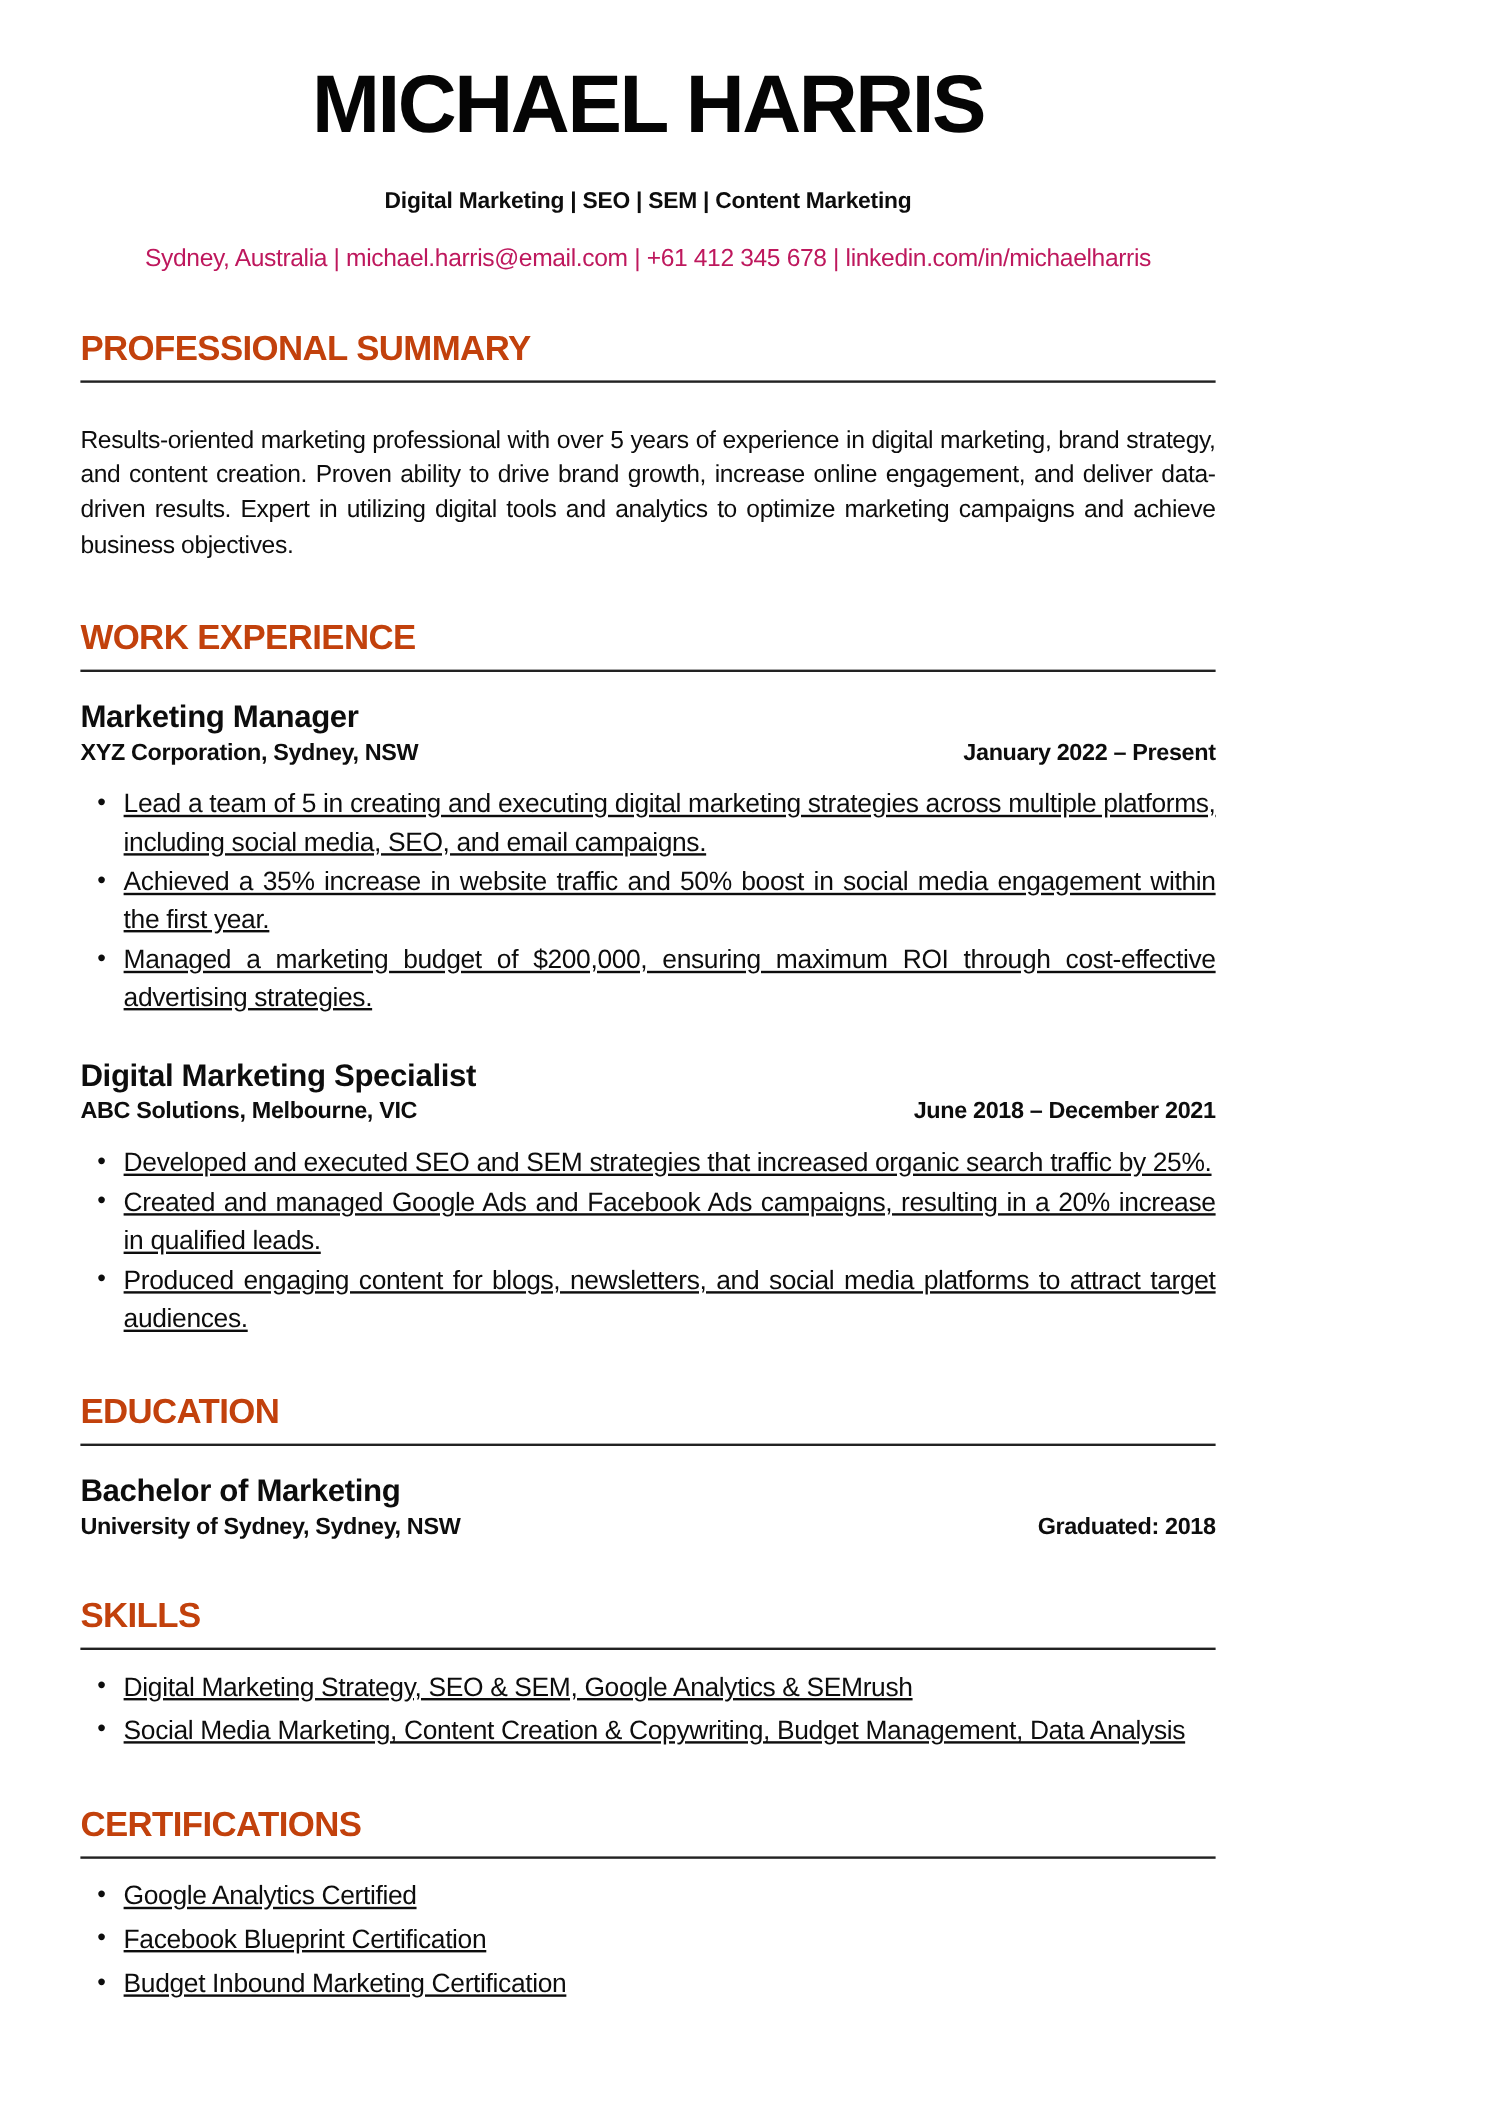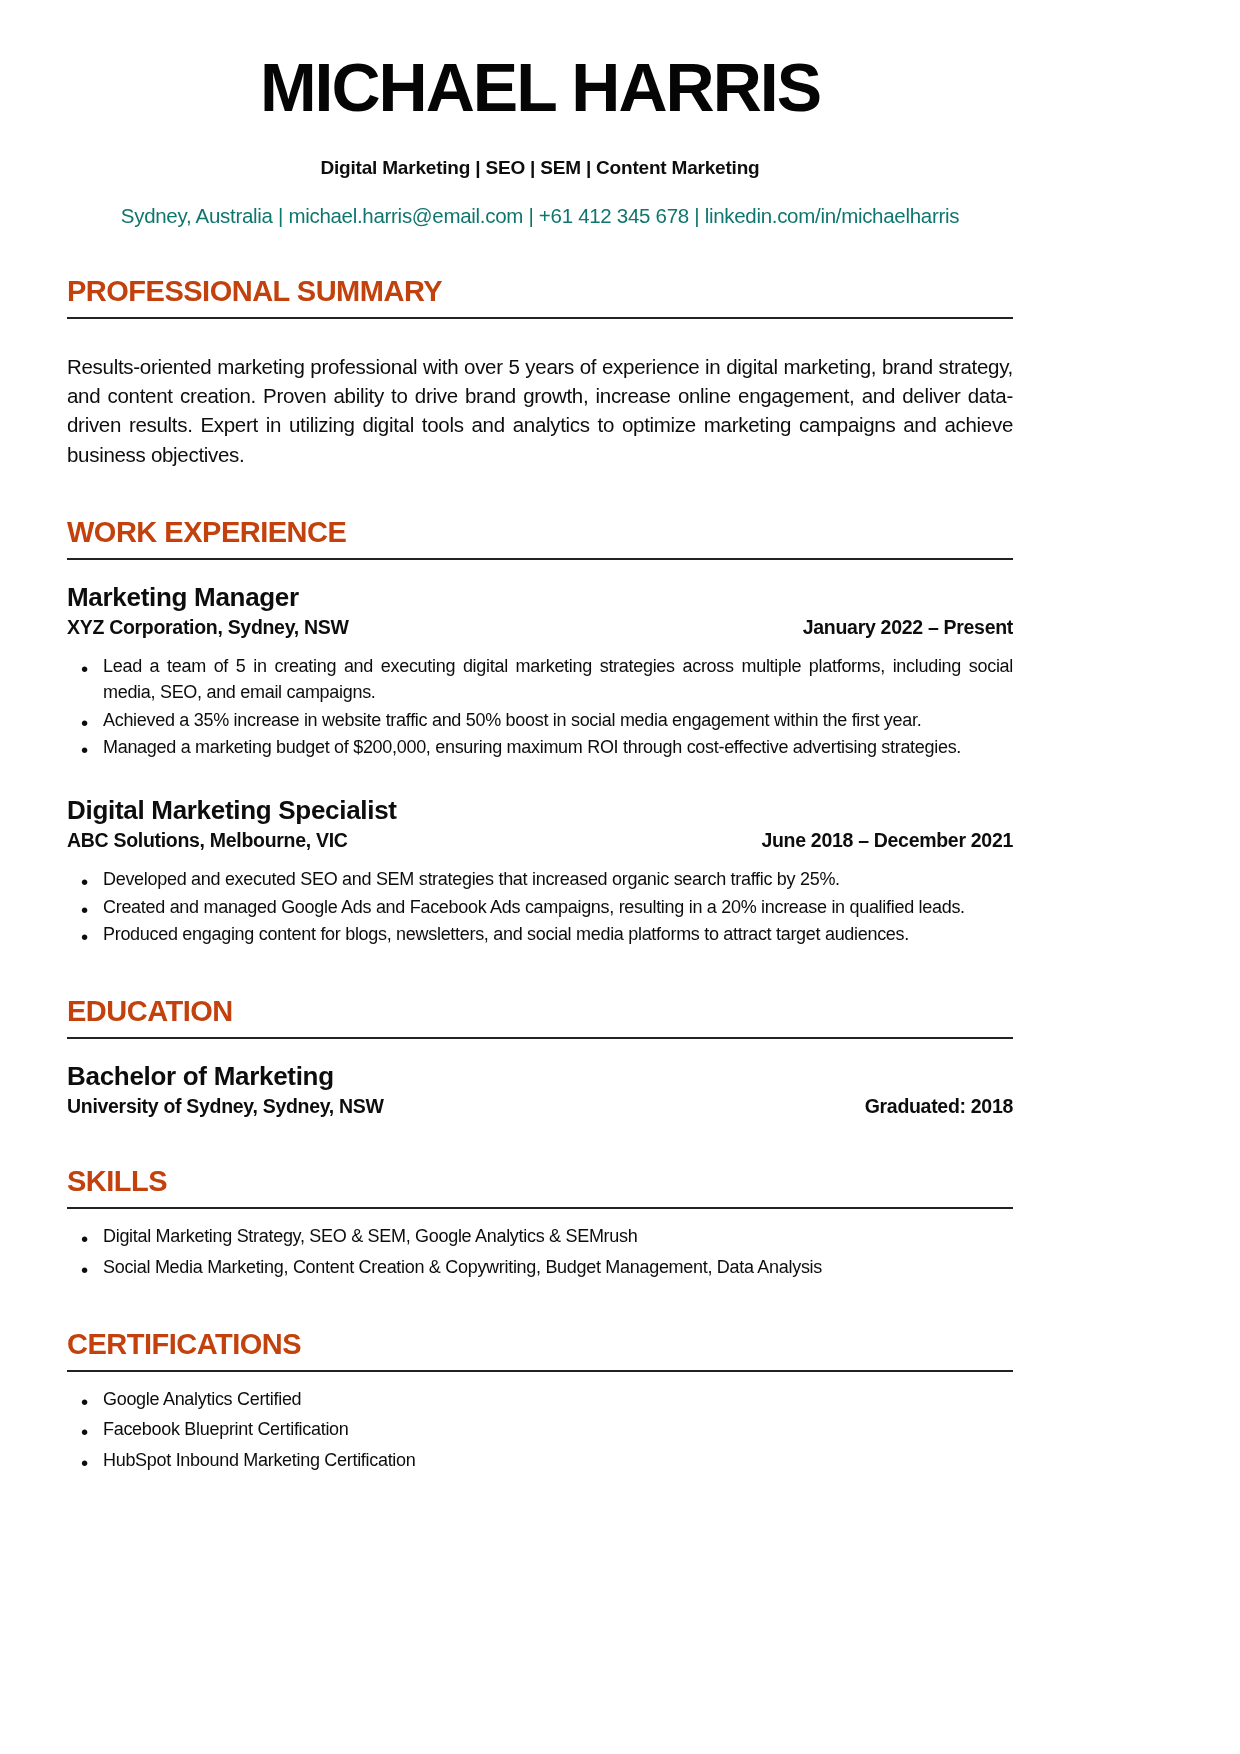--- a/index.html
+++ b/index.html
@@ -29,21 +29,21 @@
   .resume-tagline {
     margin-top: 32px;
     font-size: 19px;
     font-weight: bold;
     letter-spacing: -0.2px;
   }
   .resume-contact {
     margin-top: 25px;
     font-size: 20.5px;
     letter-spacing: -0.3px;
-    color: #0f766e;
+    color: #be185d;
   }
   
   .section { margin-top: 47px; }
   .section-heading {
     font-size: 29px;
     font-weight: bold;
     letter-spacing: -0.5px;
     padding-bottom: 9px;
     border-bottom: 2px solid #222;
     color: #c2410c;
@@ -74,25 +74,26 @@
   }
   
   ul.bullets {
     margin-top: 15px;
     list-style: none;
     padding-left: 14px;
   }
   ul.bullets li {
     position: relative;
     padding-left: 22px;
-    font-size: 18px;
+    font-size: 22px;
     line-height: 1.43;
     letter-spacing: -0.3px;
     text-align: justify;
     margin-bottom: 2px;
+    text-decoration: underline;
   }
   ul.bullets li::before {
     content: "\2022";
     position: absolute;
     left: 0;
     top: 0;
     font-size: 20.5px;
   }
   ul.bullets.loose li { margin-bottom: 5px; }
   
@@ -161,17 +162,17 @@
       <li>Digital Marketing Strategy, SEO &amp; SEM, Google Analytics &amp; SEMrush</li>
       <li>Social Media Marketing, Content Creation &amp; Copywriting, Budget Management, Data Analysis</li>
     </ul>
   </section>
 
   <section class="section">
     <h2 class="section-heading">CERTIFICATIONS</h2>
     <ul class="bullets loose">
       <li>Google Analytics Certified</li>
       <li>Facebook Blueprint Certification</li>
-      <li>HubSpot Inbound Marketing Certification</li>
+      <li>Budget Inbound Marketing Certification</li>
     </ul>
   </section>
 
 </div>
 
 </body></html>

